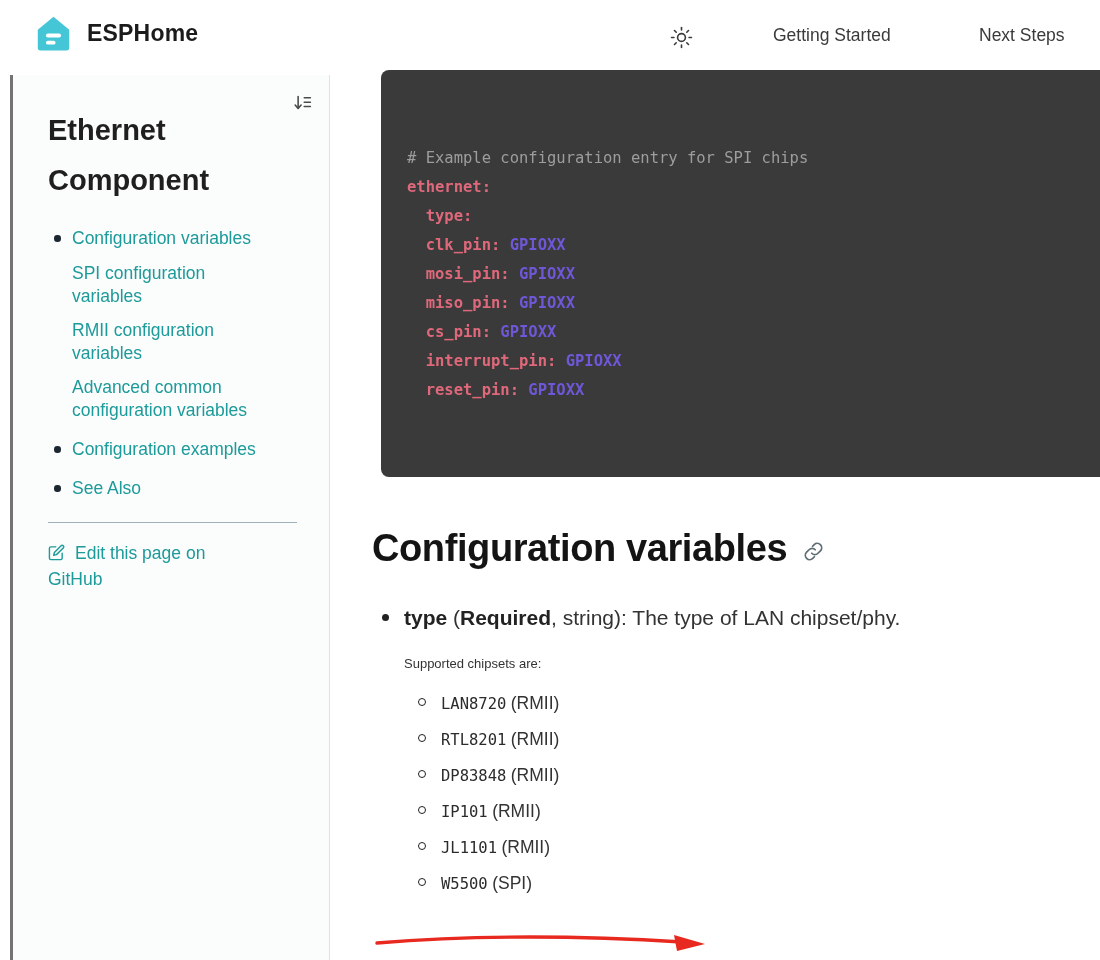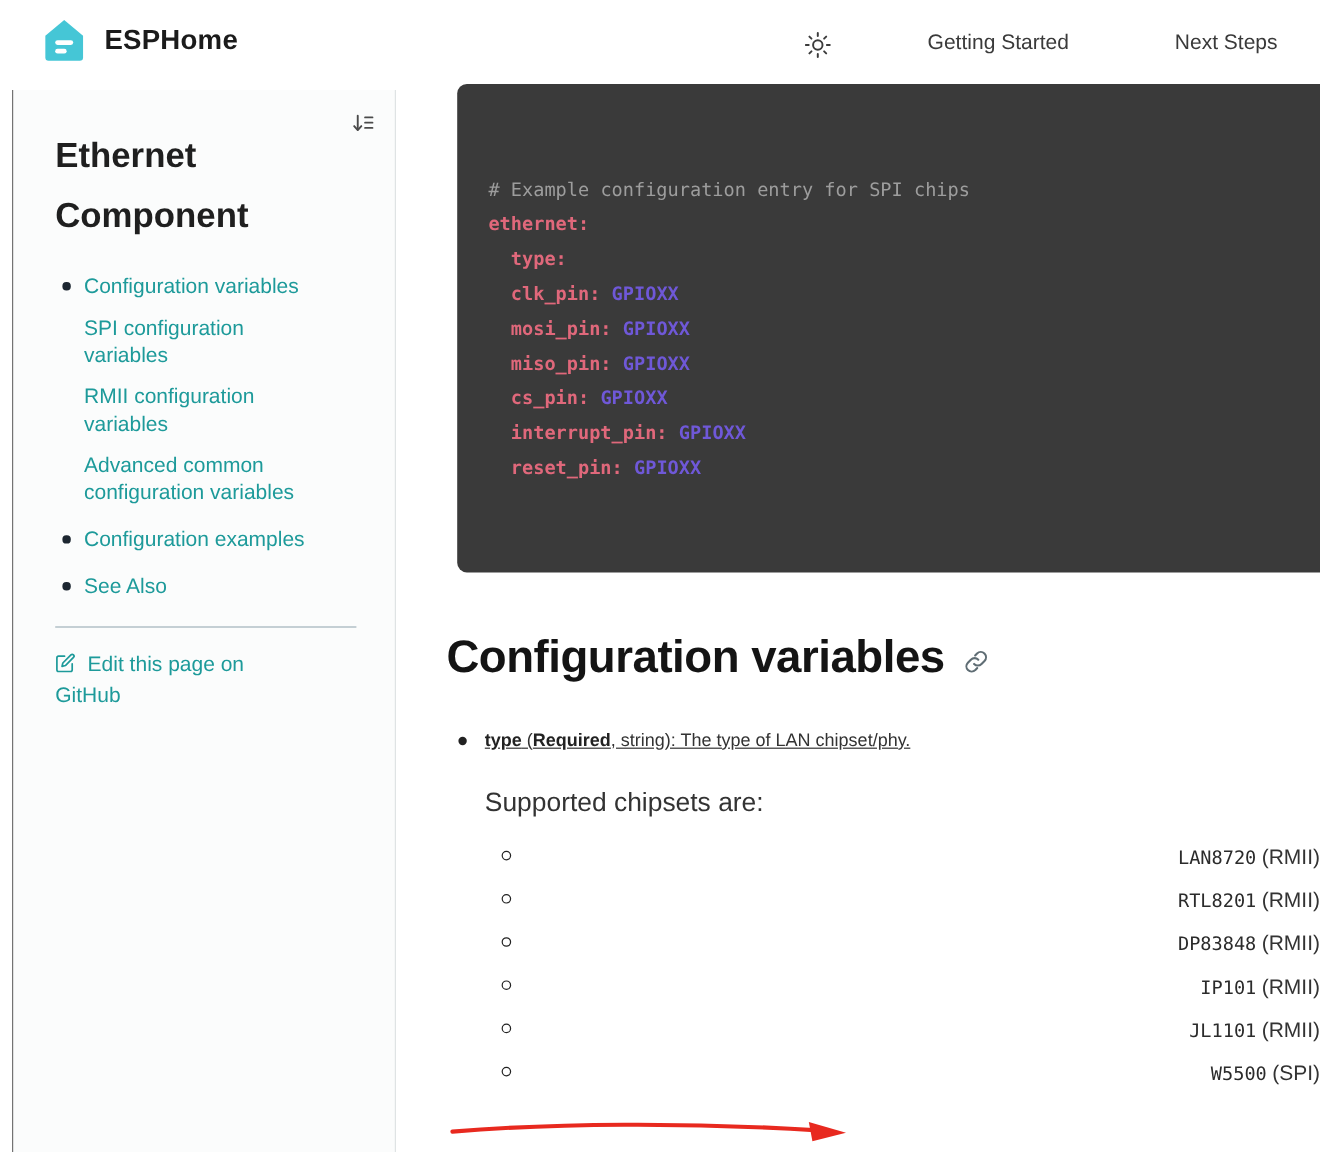--- a/index.html
+++ b/index.html
@@ -19,21 +19,21 @@
   .brand-name { font-size:23px; font-weight:700; color:#1b1b1b; letter-spacing:.2px; }
   .theme-toggle { position:absolute; left:668px; top:24px; width:26px; height:26px; display:flex; align-items:center; justify-content:center; cursor:pointer; }
   .header-link { position:absolute; top:25px; font-size:17.5px; color:#3a3a3a; }
   .nav-getting-started { left:773px; }
   .nav-next-steps { left:979px; }
 
   
   .sidebar {
     position:absolute; left:10px; top:75px; bottom:0; width:320px;
     background:#fbfcfc;
-    border-left:1px solid #737373;
+    border-left:3px solid #737373;
     border-right:1px solid #dfe3e4;
     padding:30px 26px 0 35px;
   }
   .collapse-btn { position:absolute; top:18px; right:16px; cursor:pointer; }
   .sidebar-title { font-size:29px; font-weight:700; color:#1f1f1f; line-height:50px; max-width:220px; margin-bottom:22px; }
   .side-nav { list-style:none; }
   .side-item { position:relative; padding-left:24px; margin-bottom:16px; }
   .side-item::before { content:""; position:absolute; left:6px; top:8px; width:6.5px; height:6.5px; border-radius:50%; background:#1c2630; }
   .side-link { color:#1d9a9a; font-size:17.5px; line-height:23px; }
   .side-sub { list-style:none; margin-top:12px; }
@@ -57,29 +57,29 @@
     margin-left:11px;
   }
   .tok-comment { color:#9d9d9d; }
   .tok-key { color:#e0687b; font-weight:600; }
   .tok-val { color:#6f58d8; font-weight:700; }
 
   .heading-row { margin:50px 0 0 2px; display:flex; align-items:center; gap:16px; }
   .main-heading { font-size:38px; font-weight:700; color:#141414; letter-spacing:-.4px; }
   .heading-anchor { display:flex; align-items:center; margin-top:6px; cursor:pointer; }
 
-  .type-line { position:relative; margin:36px 0 0 14px; padding-left:20px; font-size:15px; color:#333; line-height:24px;text-decoration:underline; }
+  .type-line { position:relative; margin:36px 0 0 14px; padding-left:20px; font-size:21px; color:#333; line-height:24px; }
   .type-line::before { content:""; position:absolute; left:-2px; top:8px; width:7px; height:7px; border-radius:50%; background:#222; }
   .type-line b { color:#222; }
   .type-term { font-weight:700; font-family:"Liberation Sans", sans-serif; }
 
-  .supported-line { margin:26px 0 16px 34px; font-size:22px; color:#333; }
+  .supported-line { margin:26px 0 16px 34px; font-size:13px; color:#333; }
 
   .chip-list { list-style:none; margin:22px 0 0 48px; }
-  .chip-item { position:relative; padding-left:23px; margin-bottom:14px; line-height:21px;text-align:right; }
+  .chip-item { position:relative; padding-left:23px; margin-bottom:14px; line-height:21px; }
   .chip-item::before { content:""; position:absolute; left:0; top:5px; width:6px; height:6px; border:1.7px solid #222; border-radius:50%; background:transparent; }
   .chip-code { font-family:"DejaVu Sans Mono", monospace; font-size:15.5px; color:#2b2b2b; }
   .chip-note { font-size:17.5px; color:#333; }
 
   .red-arrow { position:absolute; left:372px; top:926px; z-index:6; }
 </style>
 </head>
 <body>
 
 <div class="header">

